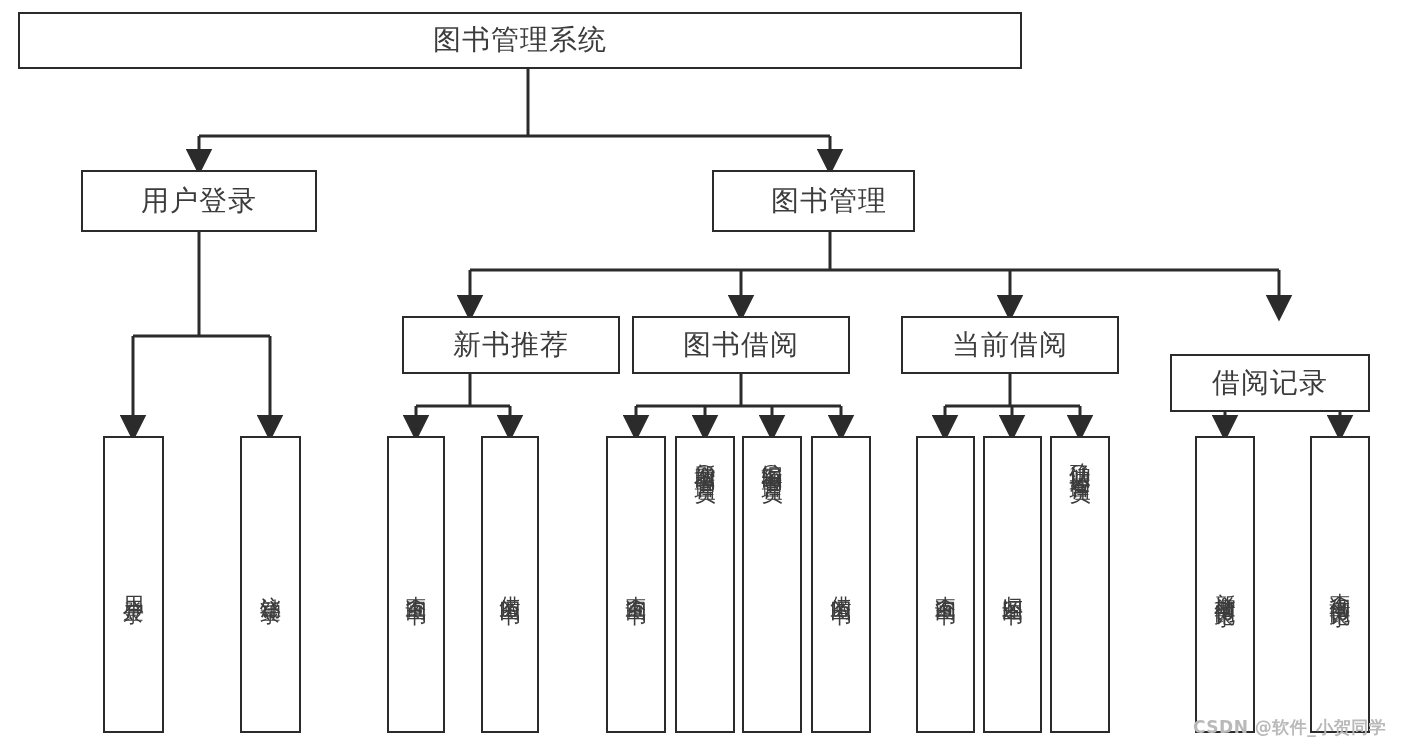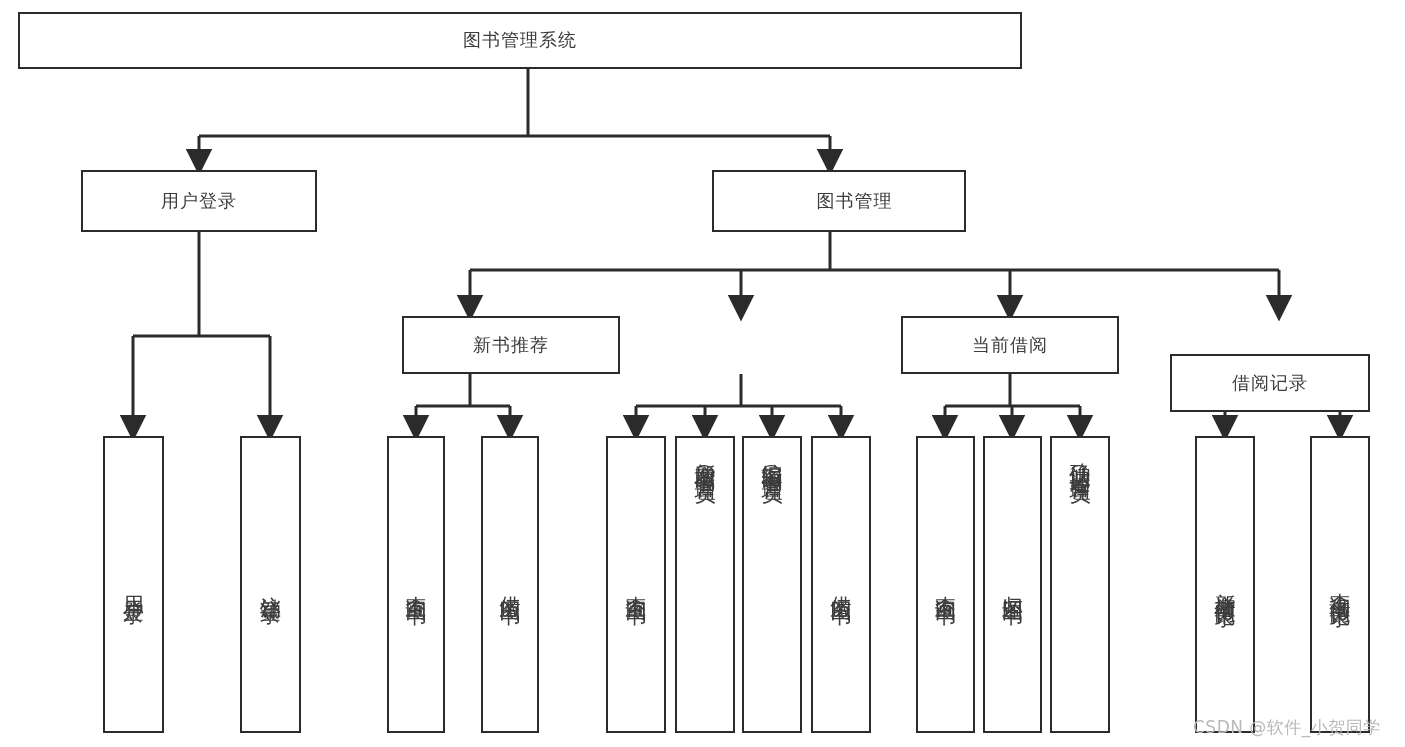--- a/index.html
+++ b/index.html
@@ -29,21 +29,21 @@
     position: absolute;
     box-sizing: border-box;
     border: 2px solid #2b2b2b;
     background: #ffffff;
     display: flex;
     align-items: center;
     justify-content: center;
     color: #3a3a3a;
   }
   .node-label {
-    font-size: 18px;
+    font-size: 28px;
     line-height: 1.15;
     letter-spacing: 1px;
     white-space: nowrap;
     color: #3c3c3c;
   }
   .node.vertical {
     align-items: flex-start;
     justify-content: center;
     padding-top: 8px;
   }
@@ -122,26 +122,29 @@
     </g>
   </svg>
 
   <div class="node" style="left:18px; top:12px; width:1004px; height:57px;">
     <span class="node-label">图书管理系统</span>
   </div>
 
   <div class="node" style="left:81px; top:170px; width:236px; height:62px;">
     <span class="node-label">用户登录</span>
   </div>
-  <div class="node" style="left:712px; top:170px; width:254px; height:62px;padding-left:31px;">
+  <div class="node" style="left:712px; top:170px; width:203px; height:62px;padding-left:31px;">
     <span class="node-label">图书管理</span>
   </div>
 
   <div class="node" style="left:361px; top:316px; width:218px; height:58px;margin-left:41px;">
     <span class="node-label">新书推荐</span>
+  </div>
+  <div class="node" style="left:632px; top:316px; width:218px; height:58px;">
+    <span class="node-label">图书借阅</span>
   </div>
   <div class="node" style="left:901px; top:316px; width:218px; height:58px;font-family:Liberation Serif, serif;">
     <span class="node-label">当前借阅</span>
   </div>
   <div class="node" style="left:1170px; top:316px; width:200px; height:58px;margin-top:38px;">
     <span class="node-label">借阅记录</span>
   </div>
 
   <div class="node vertical midalign" style="left:103px; top:436px; width:61px; height:297px;">
     <span class="node-label">用户登录</span>
@@ -180,15 +183,15 @@
     <span class="node-label">确认归还（管理员）</span>
   </div>
 
   <div class="node vertical midalign" style="left:1195px; top:436px; width:60px; height:297px;">
     <span class="node-label">新增借阅记录</span>
   </div>
   <div class="node vertical midalign" style="left:1310px; top:436px; width:60px; height:297px;">
     <span class="node-label">查询借阅记录</span>
   </div>
 
-  <div class="watermark" style="left:1193px; top:716px;">CSDN @软件_小贺同学</div>
+  <div class="watermark" style="left:1193px; top:716px;font-weight:bold;">CSDN @软件_小贺同学</div>
 
 </div>
 
 </body></html>

